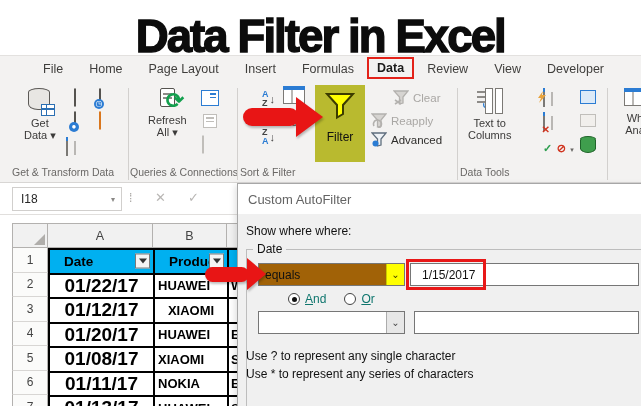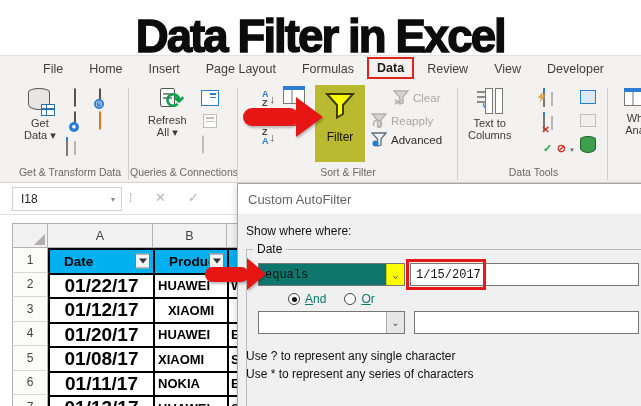--- a/index.html
+++ b/index.html
@@ -15,21 +15,21 @@
   
   .ribbon { position:absolute; left:0; top:55px; width:641px; height:128px;
             background:#f3f2f1; border-top:1px solid #e3e1df; border-bottom:1px solid #d8d6d4; }
   .tabrow { position:absolute; left:0; top:0; width:100%; height:26px;
             display:flex; align-items:center; padding-left:30px; }
   .tab { font-size:12.5px; color:#3f3e3c; padding:4px 13px; white-space:nowrap; }
   .tab.active { font-weight:700; color:#1d1c1b; border:2.5px solid #e32219; padding:2px 8px;
                 position:relative; top:-1px; background:#f3f2f1; }
 
   .grp-sep { position:absolute; top:32px; height:92px; width:1px; background:#d2d0ce; }
-  .grp-label { position:absolute; bottom:4px; font-size:10.5px; color:#6a6866; text-align:center; white-space:nowrap; }
+  .grp-label { position:absolute; bottom:4px; font-size:10.5px; color:#6a6866; text-align:left; white-space:nowrap; }
 
   .bigbtn { position:absolute; display:flex; flex-direction:column; align-items:center; }
   .bigbtn .cap { font-size:11px; color:#3b3a39; line-height:12px; text-align:center; margin-top:3px; white-space:nowrap; }
   .smallicon { position:absolute; }
 
   
   .doc { width:15px; height:19px; background:#fff; border:1.5px solid #55534f; border-radius:2px; position:relative; }
   .doc i { position:absolute; left:2px; right:2px; height:1.5px; background:#8d8b88; }
   .doc i:nth-child(1){top:4px;} .doc i:nth-child(2){top:8px;} .doc i:nth-child(3){top:12px;}
   .badge { position:absolute; right:-4px; bottom:-3px; width:10px; height:10px; border-radius:50%;
@@ -119,24 +119,24 @@
                font-size:13px; color:#646464; }
   .dlg-body { position:relative; height:200px; font-size:12px; color:#111; }
   .dlg-showrows { position:absolute; left:8px; top:10px; }
   .dlg fieldset { position:absolute; left:8px; top:28px; right:-3px; bottom:-12px;
                   border:1px solid #bdbdbd; border-bottom:none; }
   .dlg legend { font-size:12px; padding:0 4px; margin-left:6px; color:#111; }
   .combo { position:absolute; height:23px; border:1px solid #767676; background:#fff; display:flex; align-items:center; }
   .combo .val { flex:1; padding-left:6px; font-size:12px; color:#111; }
   .combo .cbtn { width:18px; height:100%; display:flex; align-items:center; justify-content:center;
                  font-size:10px; color:#4a4a4a; background:#e7e7e7; border-left:1px solid #acacac; }
-  .combo.hl { background:#0f766e;font-family:Liberation Mono, monospace; }
+  .combo.hl { background:#a16207; }
   .combo.hl .cbtn { background:#ffff00; border-left:1px solid #c9c900; color:#3d3d00; }
   .tbox { position:absolute; height:23px; border:1px solid #767676; background:#fff;
-          font-size:12px; color:#111; display:flex; align-items:center; padding-left:5px;font-family:Liberation Mono, monospace; }
+          font-size:12px; color:#111; display:flex; align-items:center; padding-left:11px; }
   .redbox { position:absolute; border:3px solid #e81818; background:transparent; }
   .radio-row { position:absolute; left:50px; top:78px; display:flex; align-items:center; gap:18px; }
   .radio { display:flex; align-items:center; gap:5px; }
   .rcirc { width:12px; height:12px; border-radius:50%; border:1px solid #444; background:#fff; position:relative; }
   .rcirc.sel:after { content:""; position:absolute; left:2.5px; top:2.5px; width:5px; height:5px; border-radius:50%; background:#111; }
   .rlabel { display:inline-block; font-size:12px; color:#0f766e; }
   .rlabel::first-letter { text-decoration:underline; }
   .hint { position:absolute; left:8px; font-size:12px; color:#111; }
 
   
@@ -150,22 +150,22 @@
 <div id="stage">
 
   <div class="banner">
     <h1>Data Filter in Excel</h1>
   </div>
 
   <div class="ribbon">
     <div class="tabrow">
       <span class="tab">File</span>
       <span class="tab">Home</span>
+      <span class="tab">Page Layout</span>
       <span class="tab">Insert</span>
-      <span class="tab">Page Layout</span>
       <span class="tab">Formulas</span>
       <span class="tab active">Data</span>
       <span class="tab">Review</span>
       <span class="tab">View</span>
       <span class="tab">Developer</span>
     </div>
 
     <div class="bigbtn" style="left:24px; top:32px;">
       <span class="cyl">
         <span class="top"></span>

